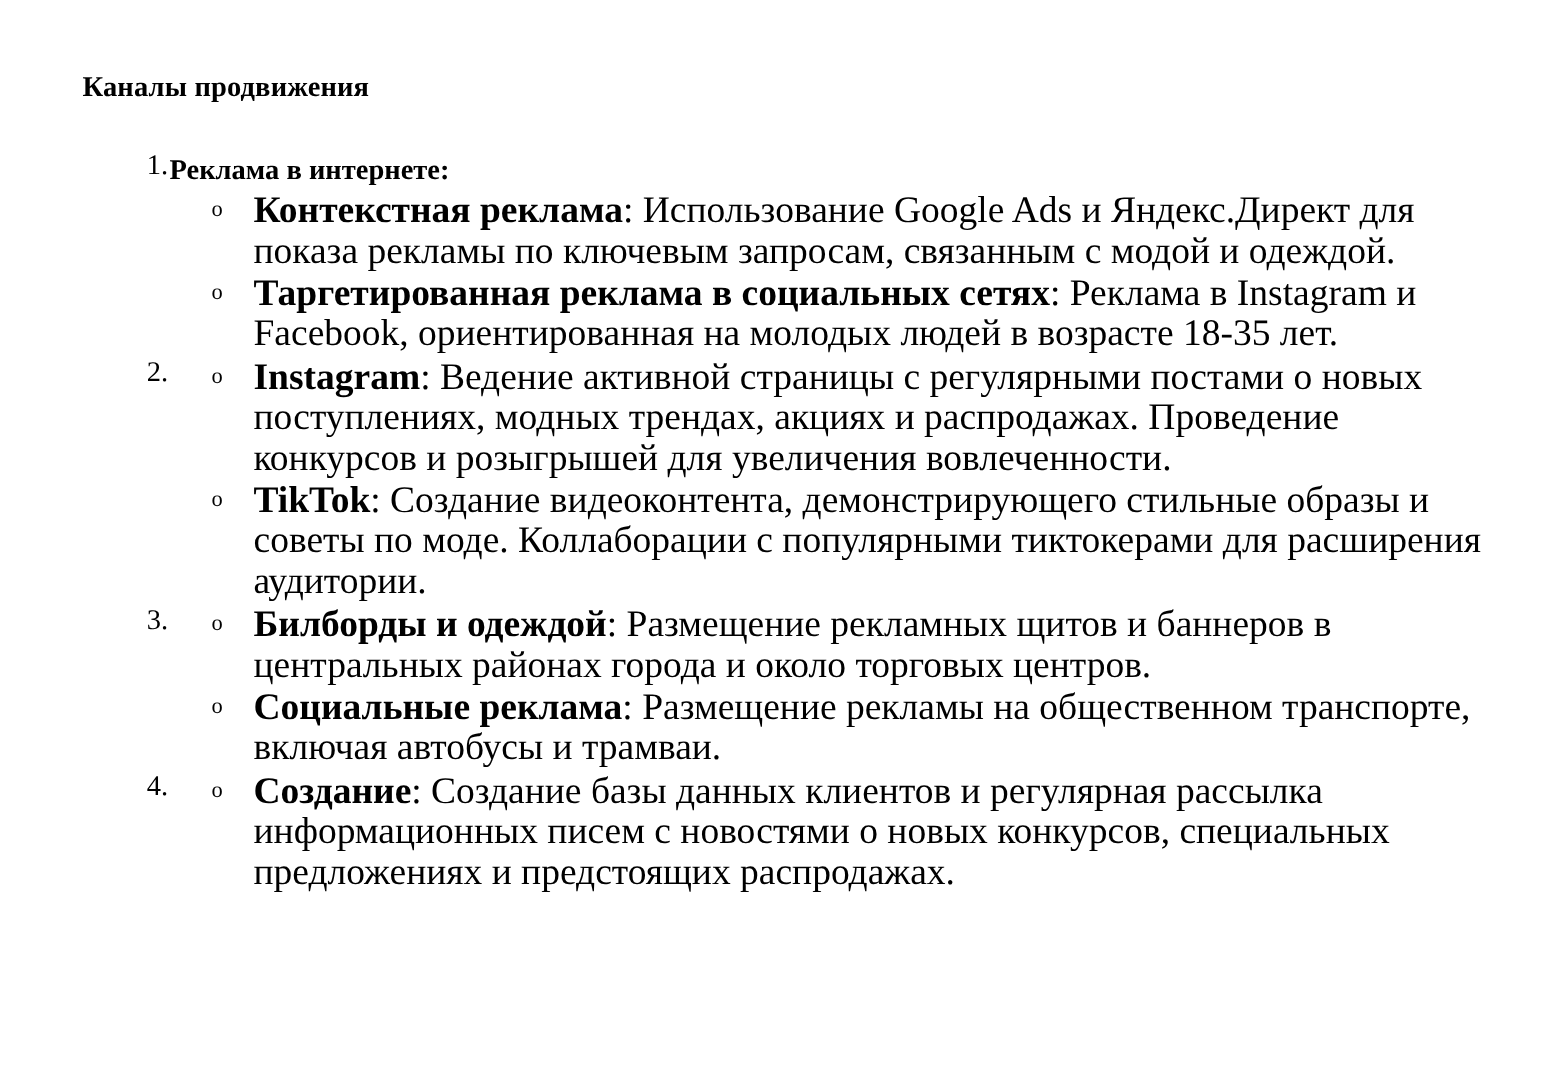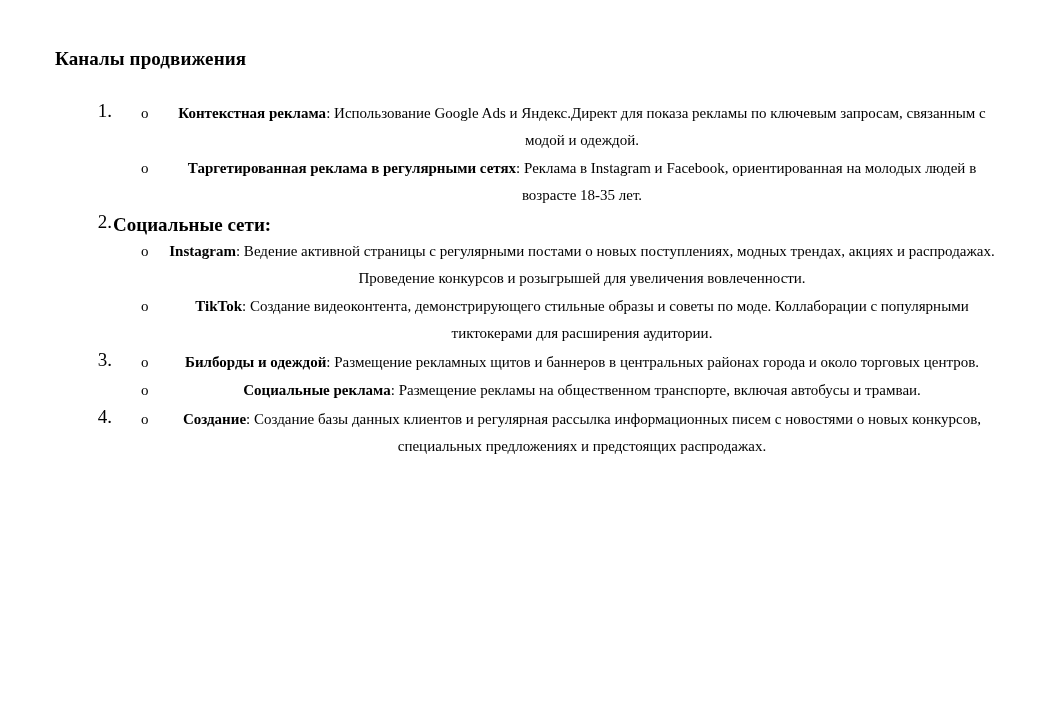--- a/index.html
+++ b/index.html
@@ -70,55 +70,54 @@
   }
   .bullet {
     position: absolute;
     left: 28px;
     top: 0;
     font-size: 15px;
     line-height: 27px;
     font-family: "Liberation Serif", "DejaVu Serif", serif;
   }
   .sub-text {
-    font-size: 15px;
+    font-size: 25px;
     line-height: 27px;
-    text-align: center;
   }
   .sub-text b {
     font-weight: bold;
   }
 </style>
 </head>
 <body>
 
 <div class="page">
 
   <div class="doc-title">Каналы продвижения</div>
 
   <div class="content">
     <ol class="top-list">
 
       <li>
         <span class="num">1.</span>
+        <div class="top-label">Реклама в интернете:</div>
         <ul class="sub-list">
           <li>
             <span class="bullet">o</span>
             <div class="sub-text"><b>Контекстная реклама</b><span>: Использование Google Ads и Яндекс.Директ для показа рекламы по ключевым запросам, связанным с модой и одеждой.</span></div>
           </li>
           <li>
             <span class="bullet">o</span>
-            <div class="sub-text"><b>Таргетированная реклама в регулярными сетях</b><span>: Реклама в Instagram и Facebook, ориентированная на молодых людей в возрасте 18-35 лет.</span></div>
+            <div class="sub-text"><b>Таргетированная реклама в социальных сетях</b><span>: Реклама в Instagram и Facebook, ориентированная на молодых людей в возрасте 18-35 лет.</span></div>
           </li>
         </ul>
       </li>
 
       <li>
         <span class="num">2.</span>
-        <div class="top-label">Социальные сети:</div>
         <ul class="sub-list">
           <li>
             <span class="bullet">o</span>
             <div class="sub-text"><b>Instagram</b><span>: Ведение активной страницы с регулярными постами о новых поступлениях, модных трендах, акциях и распродажах. Проведение конкурсов и розыгрышей для увеличения вовлеченности.</span></div>
           </li>
           <li>
             <span class="bullet">o</span>
             <div class="sub-text"><b>TikTok</b><span>: Создание видеоконтента, демонстрирующего стильные образы и советы по моде. Коллаборации с популярными тиктокерами для расширения аудитории.</span></div>
           </li>
         </ul>

